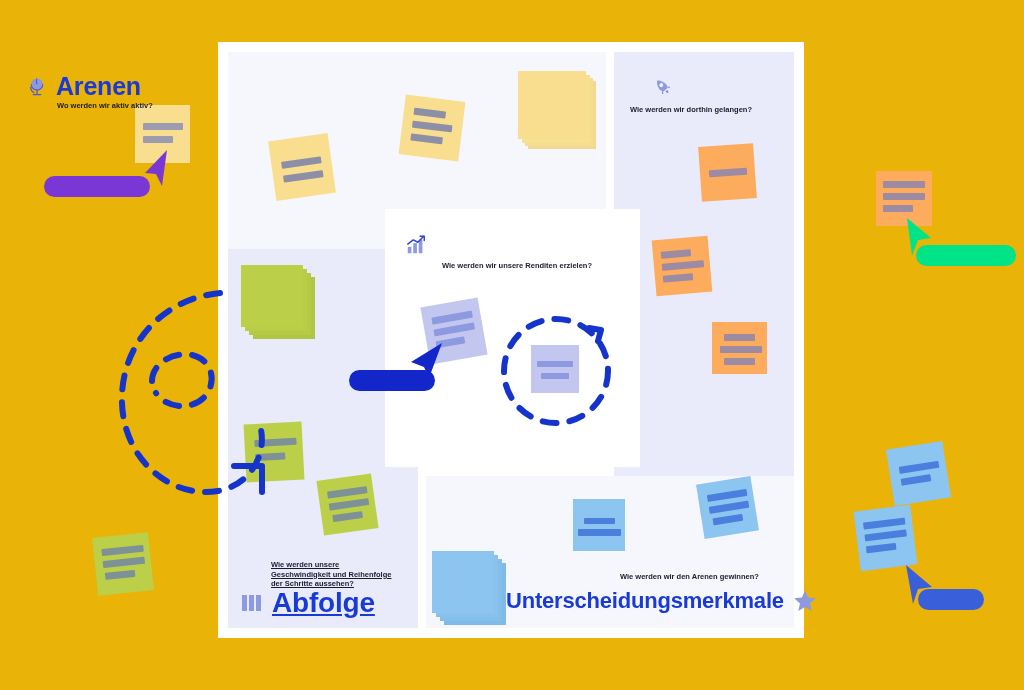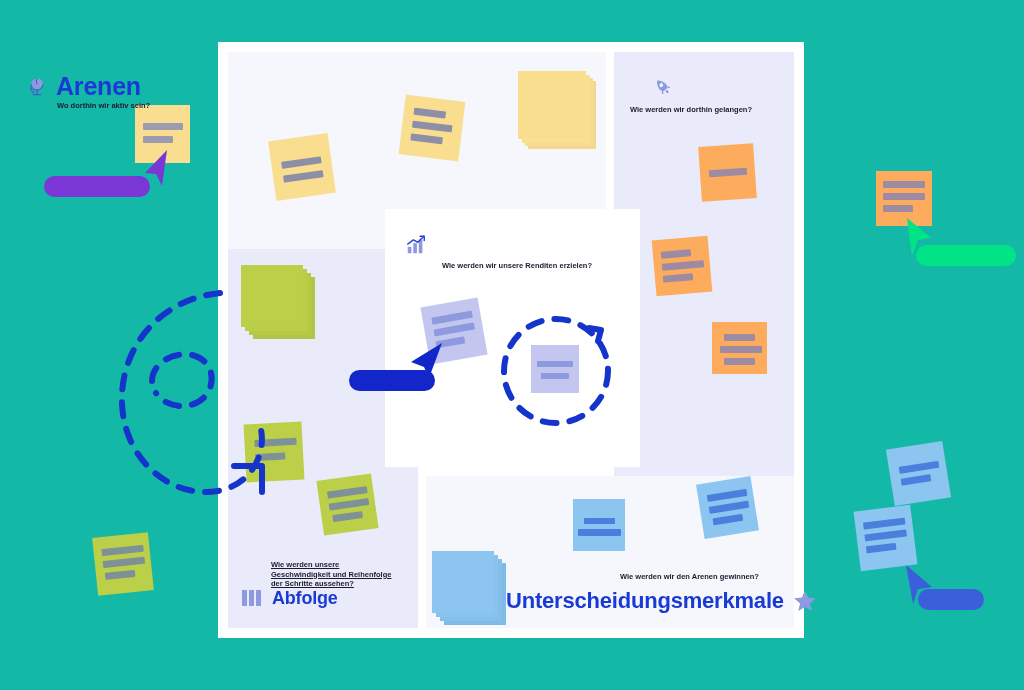--- a/index.html
+++ b/index.html
@@ -2,21 +2,21 @@
 <html><head>
 <meta charset="utf-8">
 <style>
   * { box-sizing: border-box; margin: 0; padding: 0; }
   html, body {
     width: 1024px; height: 690px;
     overflow: hidden;
     background: #efeff0;
     font-family: "Liberation Sans", sans-serif;
   }
-  #stage { position: relative; width: 1024px; height: 690px; background: #14b8a6; }
+  #stage { position: relative; width: 1024px; height: 690px; background: #eab308; }
 
   
   .board {
     position: absolute; left: 218px; top: 42px;
     width: 586px; height: 596px;
     background: #ffffff;
   }
   .panel { position: absolute; }
   .panel-arenen  { left: 10px;  top: 10px;  width: 378px; height: 235px; background: #f5f7fd; }
   .panel-fahr    { left: 396px; top: 10px;  width: 180px; height: 432px; background: #e9ebfa; }
@@ -45,21 +45,21 @@
 
   .h-fahr { left: 652px; top: 76px; }
   .h-fahr .hdr-title { font-size: 23px; }
   .s-fahr { left: 630px; top: 105px; }
 
   .h-oek { left: 405px; top: 234px; }
   .h-oek .hdr-title { font-size: 23px; }
   .s-oek { left: 442px; top: 261px; }
 
   .h-abfolge { left: 240px; top: 587px; }
-  .h-abfolge .hdr-title { font-size: 18px; }
+  .h-abfolge .hdr-title { font-size: 28px; text-decoration: underline; }
   .s-abfolge { left: 271px; top: 560px; line-height: 9.5px; text-decoration: underline; }
 
   .h-unter { left: 506px; top: 588px; justify-content: space-between; }
   .h-unter .hdr-title { font-size: 22px; }
   .s-unter { left: 620px; top: 572px; }
 
   
   .note { position: absolute; }
   .note .line { position: absolute; border-radius: 1px; }
 
@@ -195,21 +195,21 @@
   <div class="hdr h-arenen">
     <svg class="icon" width="22" height="22" viewBox="0 0 24 24">
       <circle cx="12" cy="9" r="6.4" fill="#8d9ae0"></circle>
       <path d="M12 9 a6.4 6.4 0 0 1 0 -6.4" fill="none" stroke="#4558d8" stroke-width="1.1"></path>
       <path d="M5.6 9 a6.4 6.4 0 0 0 12.8 0" fill="none" stroke="#4558d8" stroke-width="1.1"></path>
       <path d="M12 15.4 v4.4 M8 20.2 h8" stroke="#4558d8" stroke-width="1.4" fill="none" stroke-linecap="round"></path>
       <path d="M5 12 a7.5 7.5 0 0 0 4 6.4" stroke="#4558d8" stroke-width="1.3" fill="none"></path>
     </svg>
     <span class="hdr-title">Arenen</span>
   </div>
-  <div class="hdr-sub s-arenen">Wo dorthin wir aktiv sein?</div>
+  <div class="hdr-sub s-arenen">Wo werden wir aktiv aktiv?</div>
 
   <div class="hdr h-fahr">
     <svg class="icon" width="22" height="22" viewBox="0 0 24 24">
       <g transform="rotate(-42 12 12)">
         <path d="M12 2.5 c3.2 2.6 4.6 6.4 4.6 10.2 l-1.6 3.3 h-6 L7.4 12.7 C7.4 8.9 8.8 5.1 12 2.5z" fill="#8d9ae0"></path>
         <circle cx="12" cy="9.2" r="2.1" fill="#f0f2ff"></circle>
         <path d="M9 14 l-2.6 2.7 1.2 1.1 z" fill="#6a79d8"></path>
         <path d="M15 14 l2.6 2.7 -1.2 1.1 z" fill="#6a79d8"></path>
         <path d="M10.6 17.6 h2.8 l-1.4 3.6 z" fill="#6a79d8"></path>
       </g>

